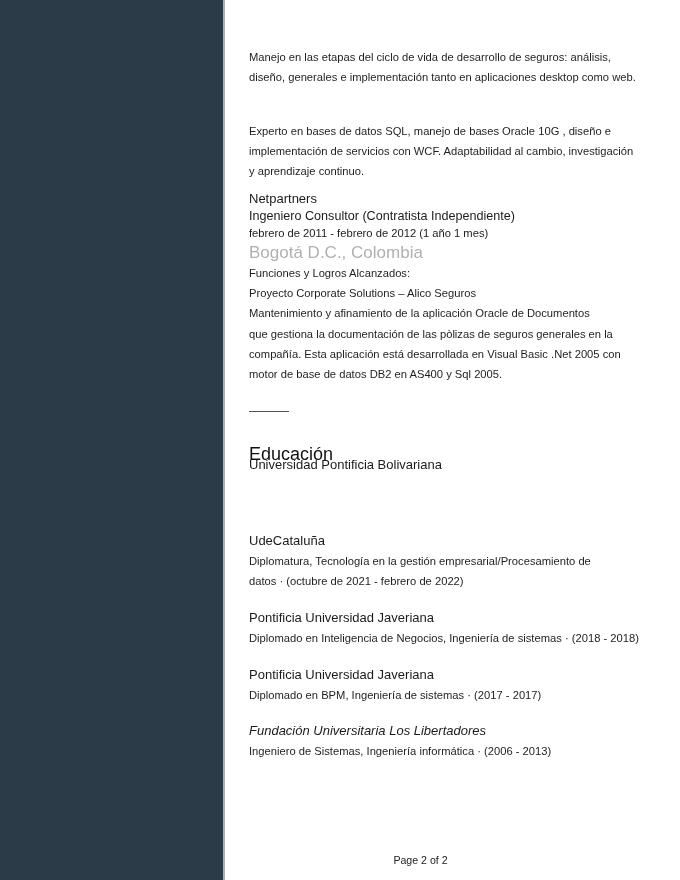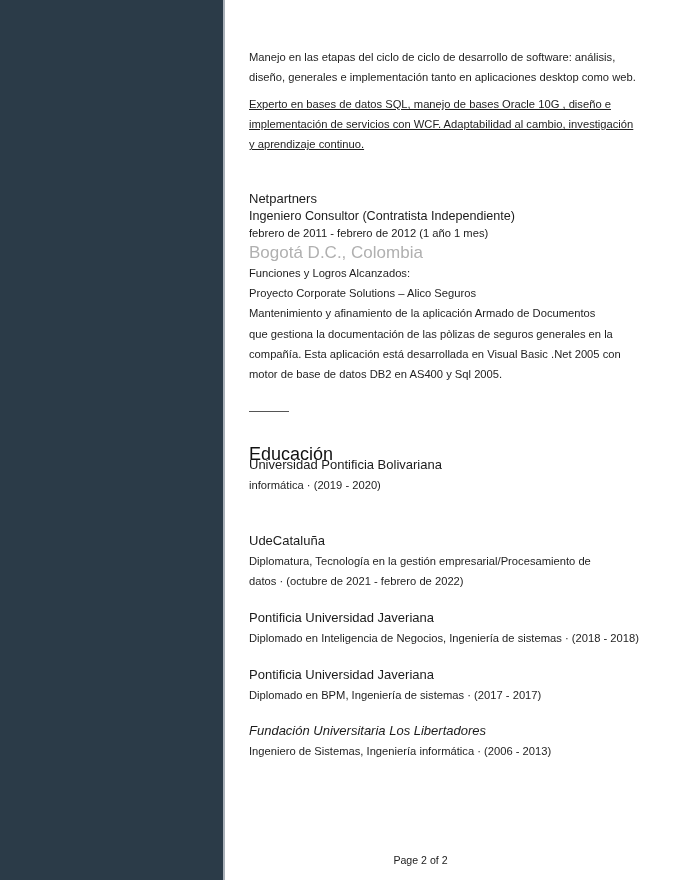--- a/index.html
+++ b/index.html
@@ -18,50 +18,49 @@
   .deg { position:absolute; left:249px; font-size:11.2px; line-height:20.2px; color:#1e1e1e; white-space:nowrap; }
   .footer { position:absolute; left:0; width:619px; top:854px; text-align:center; font-size:10.6px; color:#222; padding-left:222px; box-sizing:border-box; }
 </style>
 </head>
 <body>
 
 <div class="sidebar"></div>
 <div class="sidebar-edge"></div>
 
 <div class="p" style="top:47px;">
-  <div>Manejo en las etapas del ciclo de ciclo de desarrollo de software: análisis,</div>
+  <div>Manejo en las etapas del ciclo de vida de desarrollo de seguros: análisis,</div>
   <div>diseño, generales e implementación tanto en aplicaciones desktop como web.</div>
 </div>
 
-<div class="p" style="top:94px;text-decoration:underline;">
+<div class="p" style="top:121px;">
   <div>Experto en bases de datos SQL, manejo de bases Oracle 10G , diseño e</div>
   <div>implementación de servicios con WCF.  Adaptabilidad al cambio, investigación</div>
   <div>y aprendizaje continuo.</div>
 </div>
 
 <div class="org" style="top:191px;">Netpartners</div>
 <div class="role" style="top:209px;">Ingeniero Consultor (Contratista Independiente)</div>
 <div class="dates" style="top:227px;">febrero de 2011 - febrero de 2012 (1 año 1 mes)</div>
 <div class="loc" style="top:243px;">Bogotá D.C., Colombia</div>
 
 <div class="p" style="top:263px;">
   <div>Funciones y Logros Alcanzados:</div>
   <div>Proyecto Corporate Solutions – Alico Seguros</div>
-  <div>Mantenimiento y afinamiento de la aplicación Armado de Documentos</div>
+  <div>Mantenimiento y afinamiento de la aplicación Oracle de Documentos</div>
   <div>que gestiona la documentación de las pòlizas de seguros generales en la</div>
   <div>compañía. Esta aplicación está desarrollada en Visual Basic .Net 2005 con</div>
   <div>motor de base de datos DB2 en AS400 y Sql 2005.</div>
 </div>
 
 <div class="rule"></div>
 <div class="h2">Educación</div>
 
 <div class="school" style="top:457px;">Universidad Pontificia Bolivariana</div>
 <div class="deg" style="top:475px;">
-  <div>informática · (2019 - 2020)</div>
 </div>
 
 <div class="school" style="top:533px;">UdeCataluña</div>
 <div class="deg" style="top:551px;">
   <div>Diplomatura, Tecnología en la gestión empresarial/Procesamiento de</div>
   <div>datos · (octubre de 2021 - febrero de 2022)</div>
 </div>
 
 <div class="school" style="top:610px;">Pontificia Universidad Javeriana</div>
 <div class="deg" style="top:628px;">

